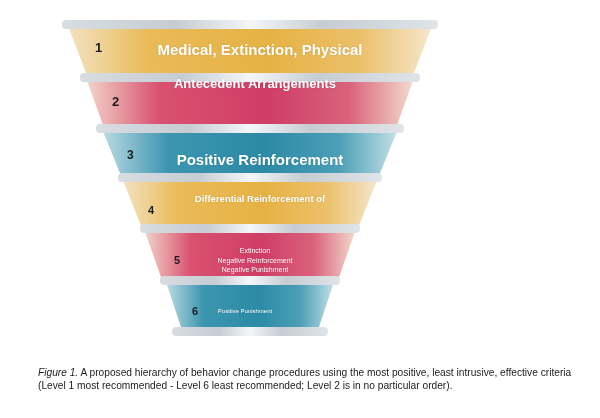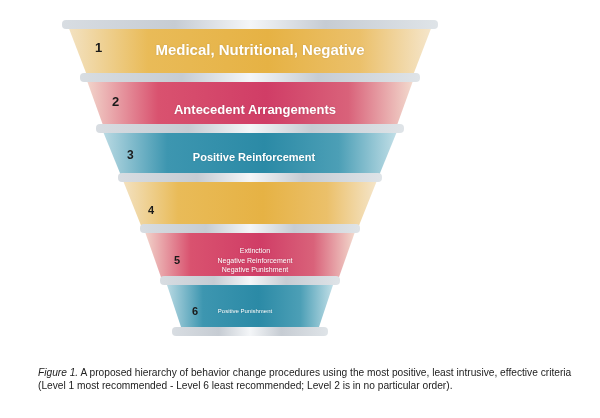--- a/index.html
+++ b/index.html
@@ -77,24 +77,25 @@
   </g>
 </svg>
 
 <div class="band-num" style="left:95px;top:40px;font-size:13px;">1</div>
 <div class="band-num" style="left:112px;top:94px;font-size:13px;">2</div>
 <div class="band-num" style="left:127px;top:148px;font-size:12px;">3</div>
 <div class="band-num" style="left:148px;top:204px;font-size:11px;">4</div>
 <div class="band-num" style="left:174px;top:254px;font-size:11px;">5</div>
 <div class="band-num" style="left:192px;top:305px;font-size:11px;">6</div>
 
-<div class="band-label" style="left:110px;top:41px;width:300px;font-size:15px;">Medical, Nutritional, Negative</div>
-<div class="band-label" style="left:120px;top:103px;width:270px;font-size:13px;">Antecedent Arrangements</div>
-<div class="band-label" style="left:134px;top:151px;width:240px;font-size:11px;">Positive Reinforcement</div>
+<div class="band-label" style="left:110px;top:41px;width:300px;font-size:15px;">Medical, Extinction, Physical</div>
+<div class="band-label" style="left:120px;top:77px;width:270px;font-size:13px;">Antecedent Arrangements</div>
+<div class="band-label" style="left:140px;top:151px;width:240px;font-size:15px;">Positive Reinforcement</div>
 <div class="band-label" style="left:150px;top:194px;width:220px;font-size:9.5px;">
+  <div>Differential Reinforcement of</div>
 </div>
 <div class="band-label" style="left:180px;top:246px;width:150px;font-size:7px;line-height:9.5px;font-weight:normal;">
   <div>Extinction</div>
   <div>Negative Reinforcement</div>
   <div>Negative Punishment</div>
 </div>
 <div class="band-label" style="left:200px;top:308px;width:90px;font-size:6px;font-weight:normal;">Positive Punishment</div>
 
 <div id="caption"><span class="fig">Figure 1.</span><span> A proposed hierarchy of behavior change procedures using the most positive, least intrusive, effective criteria (Level 1 most recommended - Level 6 least recommended; Level 2 is in no particular order).</span></div>
 

